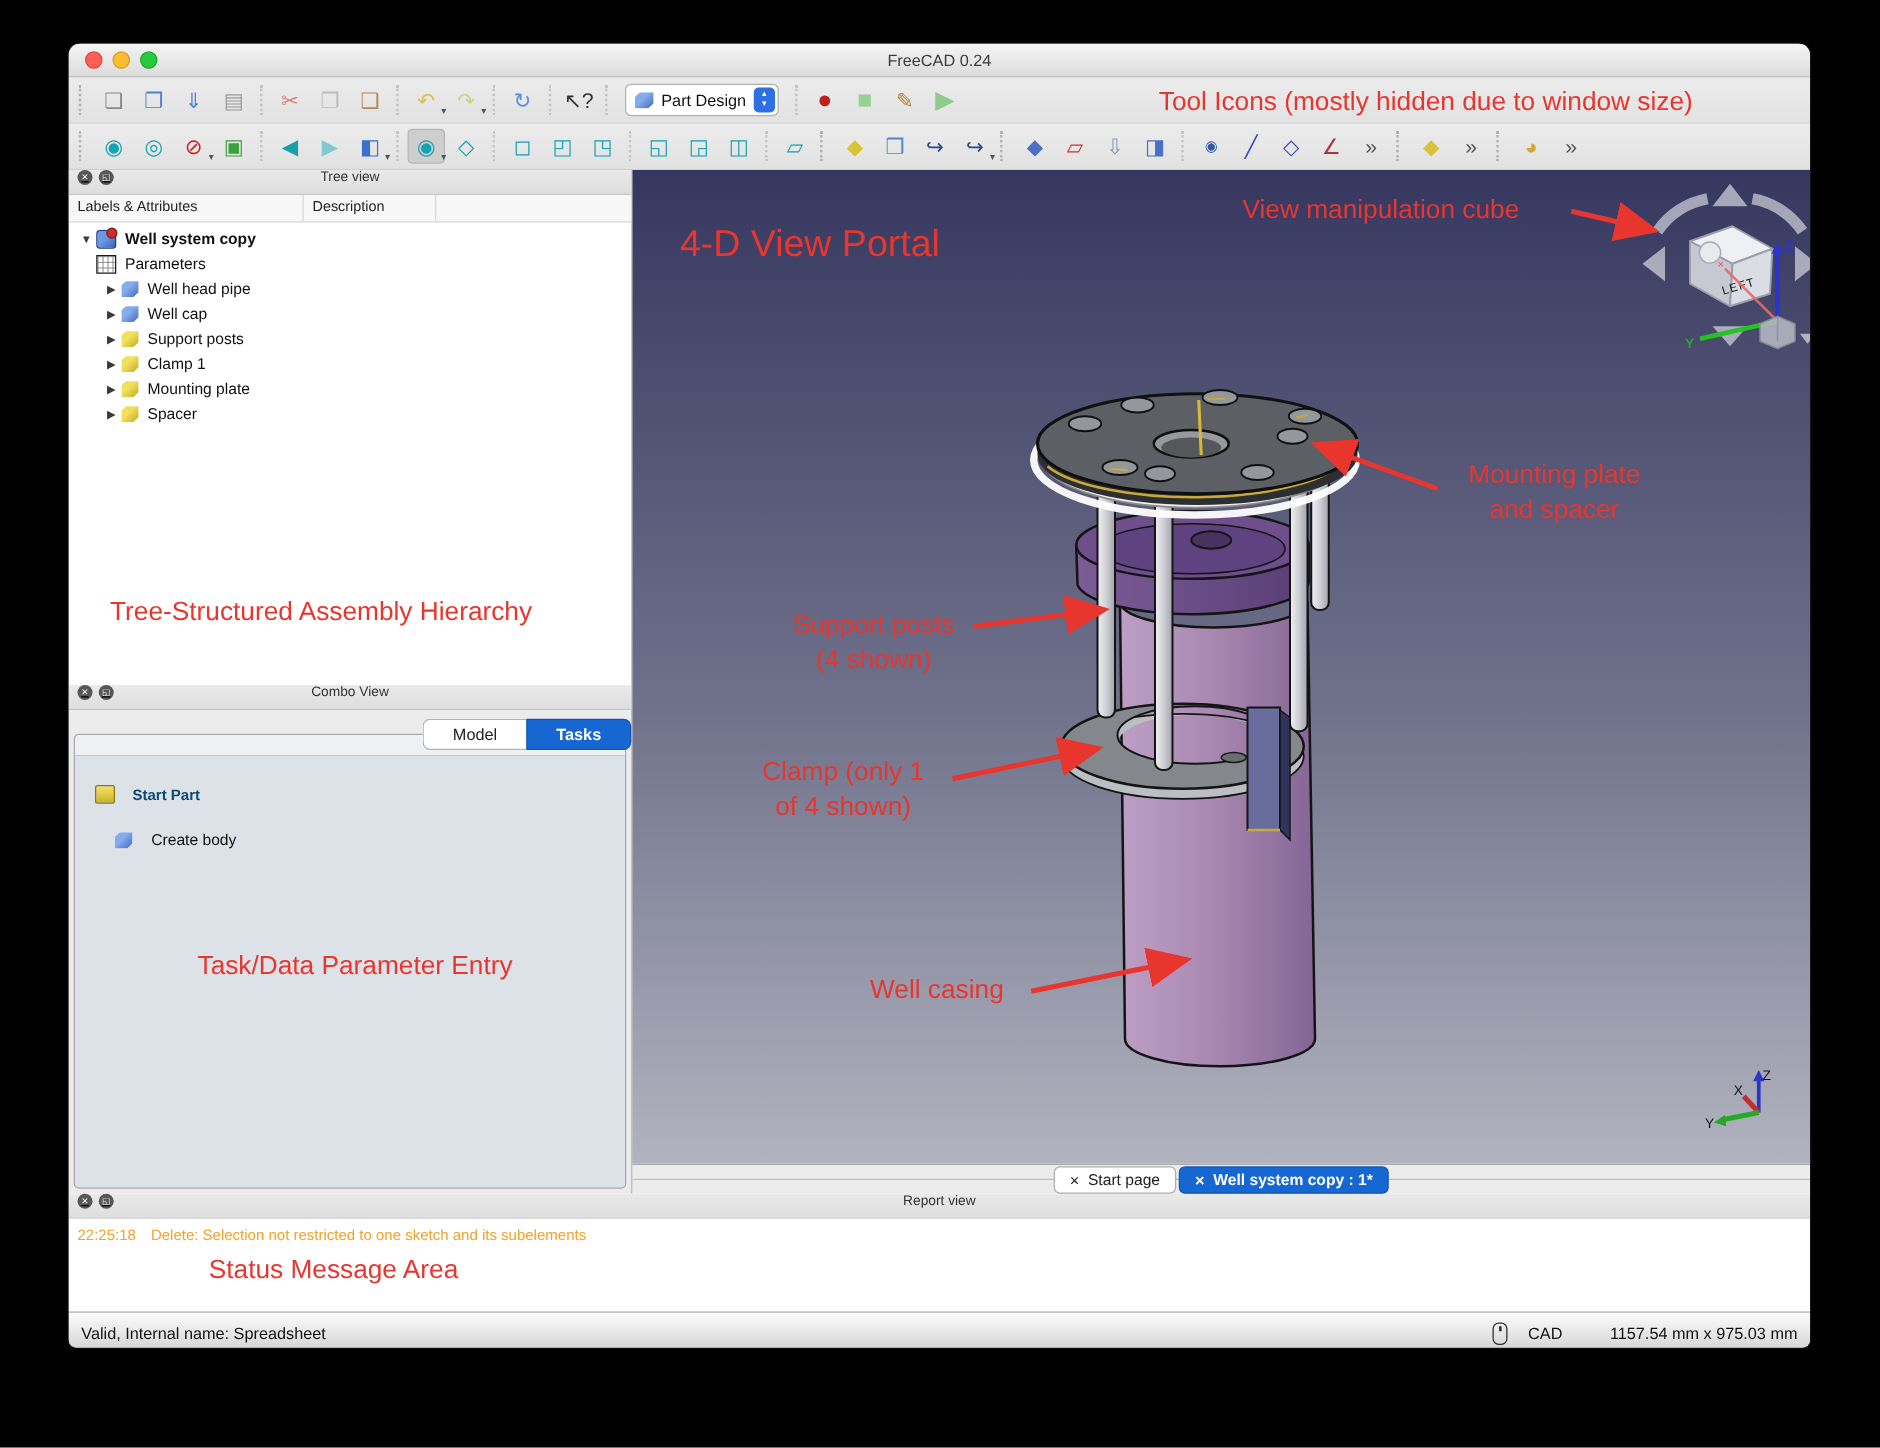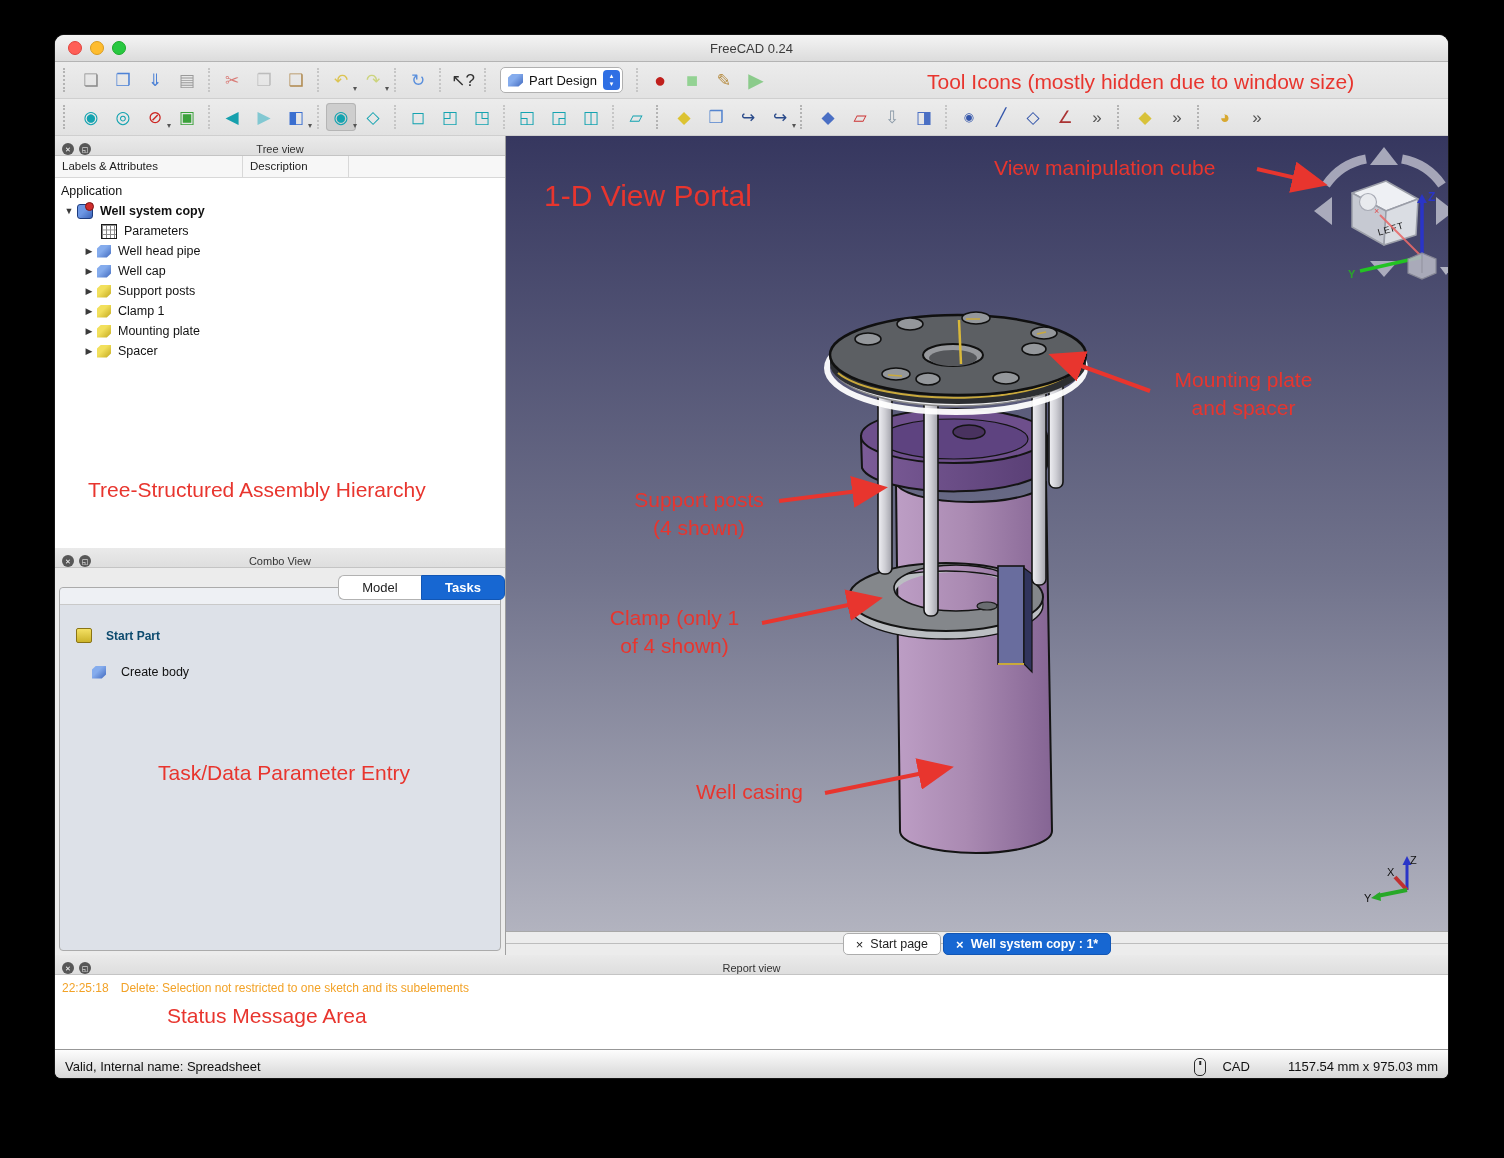--- a/index.html
+++ b/index.html
@@ -43,21 +43,21 @@
   .annot{position:absolute;color:#e8352e;font-size:21px;white-space:pre-line;line-height:1.32;z-index:30;}
   .annot.center{text-align:center;}
   .annot.big{font-size:30px;}
   .tb1-annot{left:872px;top:6px;}
 
   
   .main{height:819px;display:flex;flex:none;min-height:0;}
   .left-col{width:450px;flex:none;display:flex;flex-direction:column;border-right:1px solid #9f9f9f;background:#ececec;}
 
   .panel-header{height:19px;background:linear-gradient(#eaeaea,#dedede);border-bottom:1px solid #c4c4c4;
-                display:flex;align-items:flex-end;position:relative;flex:none;}
+                display:flex;align-items:flex-start;position:relative;flex:none;text-decoration:underline;}
   .ph-btns{display:flex;gap:5px;margin-left:7px;z-index:2;}
   .ph-btn{width:12px;height:12px;border-radius:50%;background:#575757;color:#fff;font-size:7px;
           display:flex;align-items:center;justify-content:center;line-height:1;}
   .ph-title{position:absolute;left:0;right:0;text-align:center;font-size:11px;color:#333;}
 
   
   .tree-panel{height:412px;flex:none;display:flex;flex-direction:column;background:#fff;position:relative;}
   .tree-cols{height:21px;display:flex;background:#f7f7f7;border-bottom:1px solid #d8d8d8;
              font-size:11.5px;color:#222;flex:none;}
   .tree-col{padding:4px 7px 0 7px;border-right:1px solid #d8d8d8;box-sizing:border-box;}
@@ -350,29 +350,26 @@
             <span class="ph-btn">◱</span>
           </div>
           <div class="ph-title">Tree view</div>
         </div>
         <div class="tree-cols">
           <div class="tree-col c1">Labels &amp; Attributes</div>
           <div class="tree-col c2">Description</div>
         </div>
         <div class="tree-body">
           <div>
-              <div class="tree-row" style="padding-left: 6px;">
-                <span class="tree-label">Application</span>
-              </div>
               <div class="tree-row bold" style="padding-left: 6px;">
                 <span class="tree-arrow">▼</span>
                 <span class="ti ti-part"></span>
                 <span class="tree-label">Well system copy</span>
               </div>
-              <div class="tree-row" style="padding-left: 46px;">
+              <div class="tree-row" style="padding-left: 22px;">
                 <span class="ti ti-sheet"></span>
                 <span class="tree-label">Parameters</span>
               </div>
               <div class="tree-row" style="padding-left: 26px;">
                 <span class="tree-arrow">▶</span>
                 <span class="ti ti-body-blue"></span>
                 <span class="tree-label">Well head pipe</span>
               </div>
               <div class="tree-row" style="padding-left: 26px;">
                 <span class="tree-arrow">▶</span>
@@ -546,21 +543,21 @@
             <polygon points="0,-34 -4.5,-25 4.5,-25" fill="#2a35c8"></polygon>
             <line x1="0" y1="0" x2="-12" y2="-13" stroke="#c03030" stroke-width="4"></line>
             <line x1="0" y1="0" x2="-30" y2="6" stroke="#28a828" stroke-width="4"></line>
             <polygon points="-36,8 -27,2 -26,11" fill="#28a828"></polygon>
             <text x="3" y="-26" font-size="11" fill="#111">Z</text>
             <text x="-20" y="-14" font-size="11" fill="#111">X</text>
             <text x="-43" y="12" font-size="11" fill="#111">Y</text>
           </g>
         </svg>
 
-        <div class="annot big an-portal">1-D View Portal</div>
+        <div class="annot big an-portal">4-D View Portal</div>
         <div class="annot an-navcube">View manipulation cube</div>
         <div class="annot center an-mounting">Mounting plate
 and spacer</div>
         <div class="annot center an-posts">Support posts
 (4 shown)</div>
         <div class="annot center an-clamp">Clamp (only 1
 of 4 shown)</div>
         <div class="annot an-casing">Well casing</div>
       </div>
 

